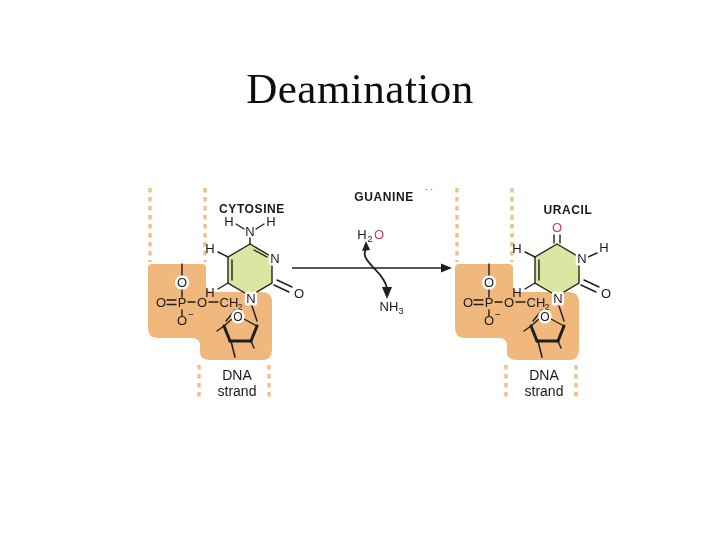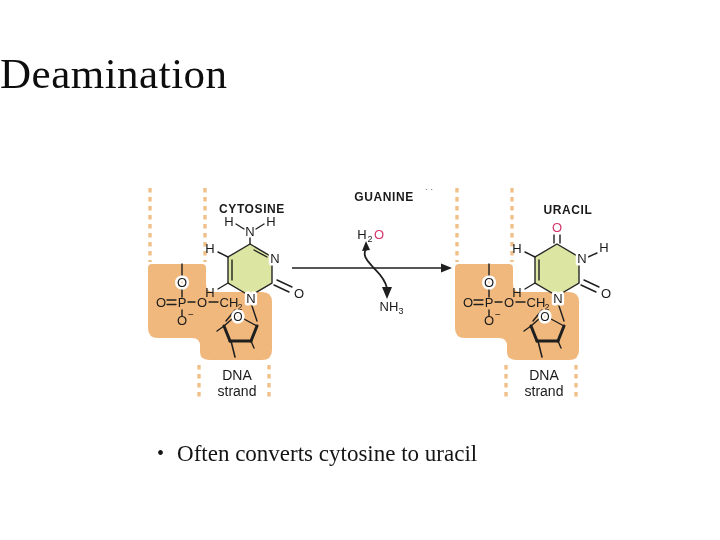--- a/index.html
+++ b/index.html
@@ -1,18 +1,18 @@
 <!DOCTYPE html>
 <html><head>
 <meta charset="utf-8">
 <style>
   html,body{margin:0;padding:0;background:#fff;}
   #slide{position:relative;width:720px;height:540px;background:#ffffff;overflow:hidden;
          font-family:"Liberation Serif",serif;}
-  #title{position:absolute;top:49px;left:0;width:720px;
+  #title{position:absolute;top:64px;left:0;width:720px;text-align:center;
          font-size:43px;color:#0d0d0d;letter-spacing:0.5px;}
   #bullet{position:absolute;top:441px;left:157px;font-size:23px;color:#141414;}
   #bullet .marker{display:inline-block;margin-right:13px;font-size:20px;vertical-align:1px;}
   svg{position:absolute;top:0;left:0;}
   svg text{font-family:"Liberation Sans",sans-serif;}
   .halo{paint-order:stroke;stroke:#ffffff;stroke-width:5px;stroke-linejoin:round;}
   .bond{stroke:#1f1f1f;stroke-width:1.4;fill:none;stroke-linecap:round;}
   .bold-bond{stroke:#1f1f1f;stroke-width:3;fill:none;stroke-linecap:round;}
   .dash{stroke-width:3.4;stroke-dasharray:4.5 4.5;fill:none;}
   .arrowline{stroke:#1f1f1f;stroke-width:1.6;fill:none;}
@@ -157,17 +157,14 @@
         <text x="536" y="307" font-size="13" text-anchor="middle" fill="#1A1A1A">CH</text>
         <text x="547" y="310" font-size="9" text-anchor="middle" fill="#1A1A1A">2</text>
         <text x="489" y="325" font-size="13" text-anchor="middle" fill="#1A1A1A">O</text>
         <text x="498" y="318" font-size="10" text-anchor="middle" fill="#1A1A1A">−</text>
         <text x="545" y="321" font-size="12" text-anchor="middle" fill="#1A1A1A" class="halo">O</text>
         <text x="544" y="380" font-size="14" text-anchor="middle" fill="#1A1A1A">DNA</text>
         <text x="544" y="396" font-size="14" text-anchor="middle" fill="#1A1A1A">strand</text>
       </g>
   </svg>
 
-  <div id="bullet">
-    <span class="marker">•</span><span>Often converts cytosine to uracil</span>
-  </div>
 
 </div>
 
 </body></html>

